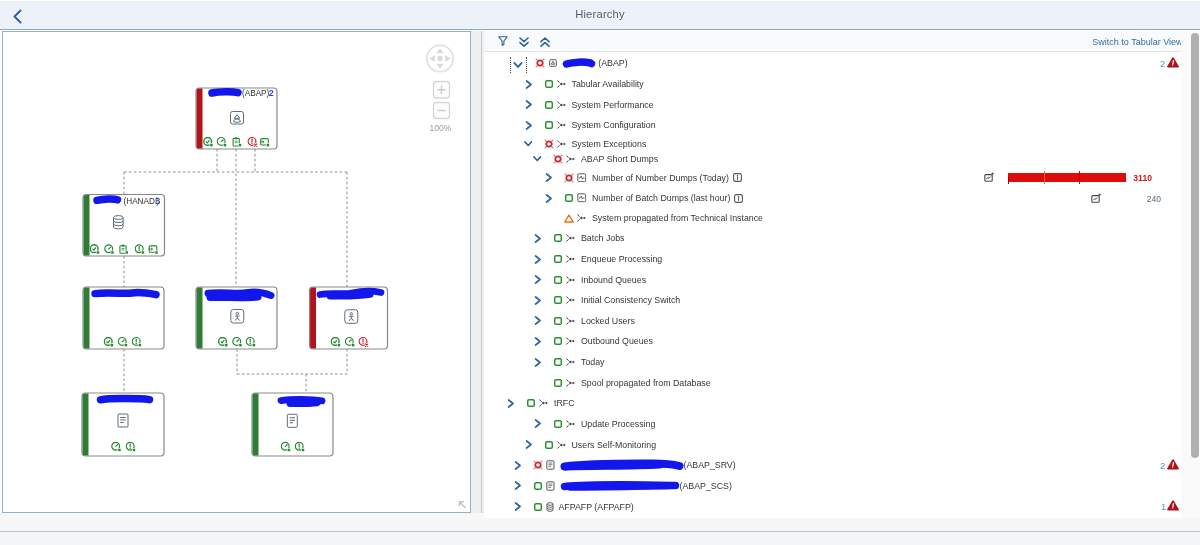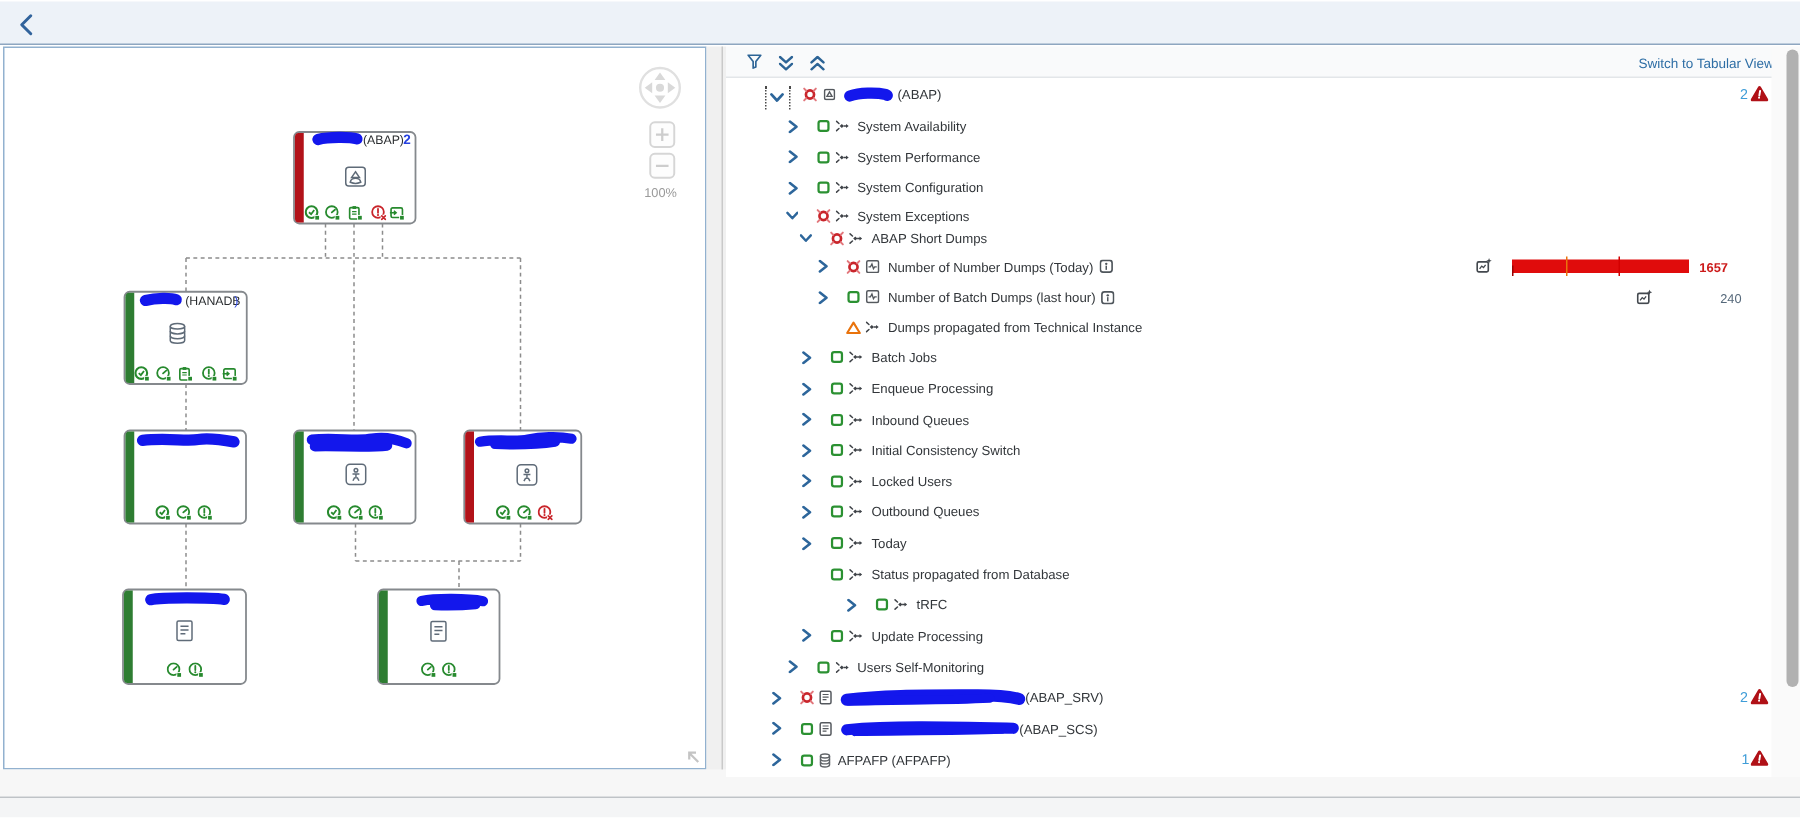--- a/index.html
+++ b/index.html
@@ -89,20 +89,21 @@
         <path d="M8.7,0 L9.2,1.3 L10.5,1.8 L9.2,2.3 L8.7,3.6 L8.2,2.3 L6.9,1.8 L8.2,1.3 Z" fill="#43484e"></path>
       </symbol>
 <symbol id="rtri" viewBox="0 0 12 11">
         <path d="M6,1.2 L11,9.6 L1,9.6 Z" fill="#b01117" stroke="#b01117" stroke-width="1.8" stroke-linejoin="round"></path>
         <path d="M6.4,3.6 L5.9,6.6 M5.7,8 L5.7,8.1" stroke="#fff" stroke-width="1.3" stroke-linecap="round"></path>
       </symbol>
 </defs>
 </svg>
 <div id="page">
   <div id="hdr" class="abs"></div>
+  <div id="hdrtitle" class="abs">Hierarchy</div>
   <svg class="abs" style="left:12px;top:9px" width="12" height="15" viewBox="0 0 12 15">
       <path d="M8.5,1.5 L2.5,7.5 L8.5,13.5" fill="none" stroke="#31639c" stroke-width="2" stroke-linecap="round" stroke-linejoin="round"></path>
     </svg>
   <div id="lpanel" class="abs"></div>
   <div id="splitter" class="abs"></div>
   <div id="splitline" class="abs"></div>
   <div id="rpanel" class="abs"></div>
   <div id="toolbar" class="abs"></div>
 
   <svg class="abs" style="left:498px;top:36px" width="10" height="10" viewBox="0 0 10 10">
@@ -154,21 +155,21 @@
         <span class="stat">
           <svg width="10" height="10" viewBox="0 0 10 10">
             <use href="#gsq"></use>
           </svg>
         </span>
         <span class="typ">
           <svg width="9.5" height="8" viewBox="0 0 9.5 8">
             <use href="#marrow"></use>
           </svg>
         </span>
-        <span>System Availability</span>
+        <span>Tabular Availability</span>
       </div>
 <div class="row" style="left:524.5px;top:96.0px">
         <span class="chev">
           <svg width="7.5" height="9" viewBox="0 0 7.5 9">
             <use href="#chevr"></use>
           </svg>
         </span>
         <span class="stat">
           <svg width="10" height="10" viewBox="0 0 10 10">
             <use href="#gsq"></use>
@@ -282,21 +283,21 @@
         <span class="stat">
           <svg width="10" height="9" viewBox="0 0 10 9">
             <use href="#warn"></use>
           </svg>
         </span>
         <span class="typ">
           <svg width="9.5" height="8" viewBox="0 0 9.5 8">
             <use href="#marrow"></use>
           </svg>
         </span>
-        <span>Dumps propagated from Technical Instance</span>
+        <span>System propagated from Technical Instance</span>
       </div>
 <div class="row" style="left:534px;top:229.5px">
         <span class="chev">
           <svg width="7.5" height="9" viewBox="0 0 7.5 9">
             <use href="#chevr"></use>
           </svg>
         </span>
         <span class="stat">
           <svg width="10" height="10" viewBox="0 0 10 10">
             <use href="#gsq"></use>
@@ -422,23 +423,23 @@
         <span class="stat">
           <svg width="10" height="10" viewBox="0 0 10 10">
             <use href="#gsq"></use>
           </svg>
         </span>
         <span class="typ">
           <svg width="9.5" height="8" viewBox="0 0 9.5 8">
             <use href="#marrow"></use>
           </svg>
         </span>
-        <span>Status propagated from Database</span>
-      </div>
-<div class="row" style="left:564px;top:394.5px">
+        <span>Spool propagated from Database</span>
+      </div>
+<div class="row" style="left:507px;top:394.5px">
         <span class="chev">
           <svg width="7.5" height="9" viewBox="0 0 7.5 9">
             <use href="#chevr"></use>
           </svg>
         </span>
         <span class="stat">
           <svg width="10" height="10" viewBox="0 0 10 10">
             <use href="#gsq"></use>
           </svg>
         </span>
@@ -555,21 +556,21 @@
 <svg class="tri abs" style="left:1167px;top:57px" viewBox="0 0 12 11">
         <use href="#rtri"></use>
       </svg>
 <svg class="abs" style="left:984px;top:172px" width="11" height="10" viewBox="0 0 11 10">
         <use href="#chartstar"></use>
       </svg>
 <div class="abs" style="left:1008px;top:173px;width:118px;height:9px;background:#e00c0c"></div>
 <div class="abs" style="left:1007.5px;top:177px;width:1.5px;height:7px;background:#900"></div>
 <div class="abs" style="left:1044px;top:171px;width:1.4px;height:13px;background:#e9730c"></div>
 <div class="abs" style="left:1079px;top:171px;width:1.4px;height:13px;background:#d40000"></div>
-<div class="val" style="left:1128px;top:172.8px;width:24px;color:#cc1a1a;font-weight:bold;font-size:8.6px">1657</div>
+<div class="val" style="left:1128px;top:172.8px;width:24px;color:#cc1a1a;font-weight:bold;font-size:8.6px">3110</div>
 <svg class="abs" style="left:1091px;top:193px" width="11" height="10" viewBox="0 0 11 10">
         <use href="#chartstar"></use>
       </svg>
 <div class="val" style="left:1136px;top:193.5px;width:25px;color:#55687a">240</div>
 <div class="cnum" style="left:1160px;top:460px">2</div>
 <svg class="tri abs" style="left:1167px;top:458.5px" viewBox="0 0 12 11">
         <use href="#rtri"></use>
       </svg>
 <div class="cnum" style="left:1161px;top:501px">1</div>
 <svg class="tri abs" style="left:1167px;top:499.5px" viewBox="0 0 12 11">

